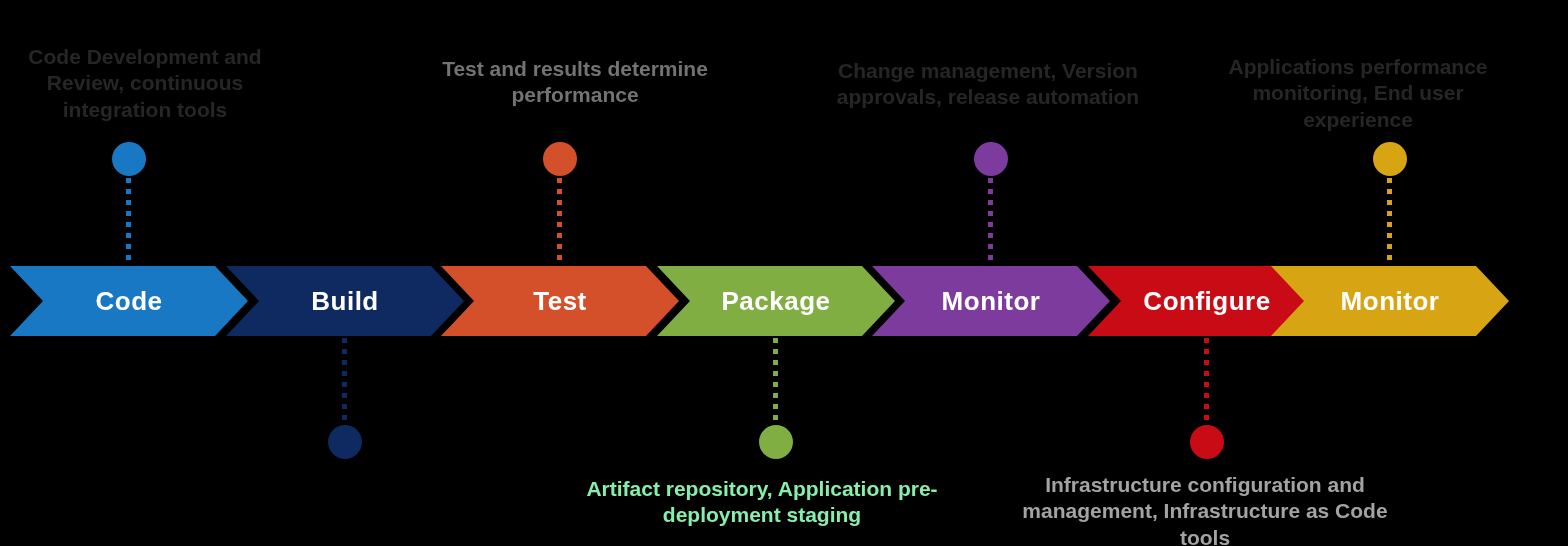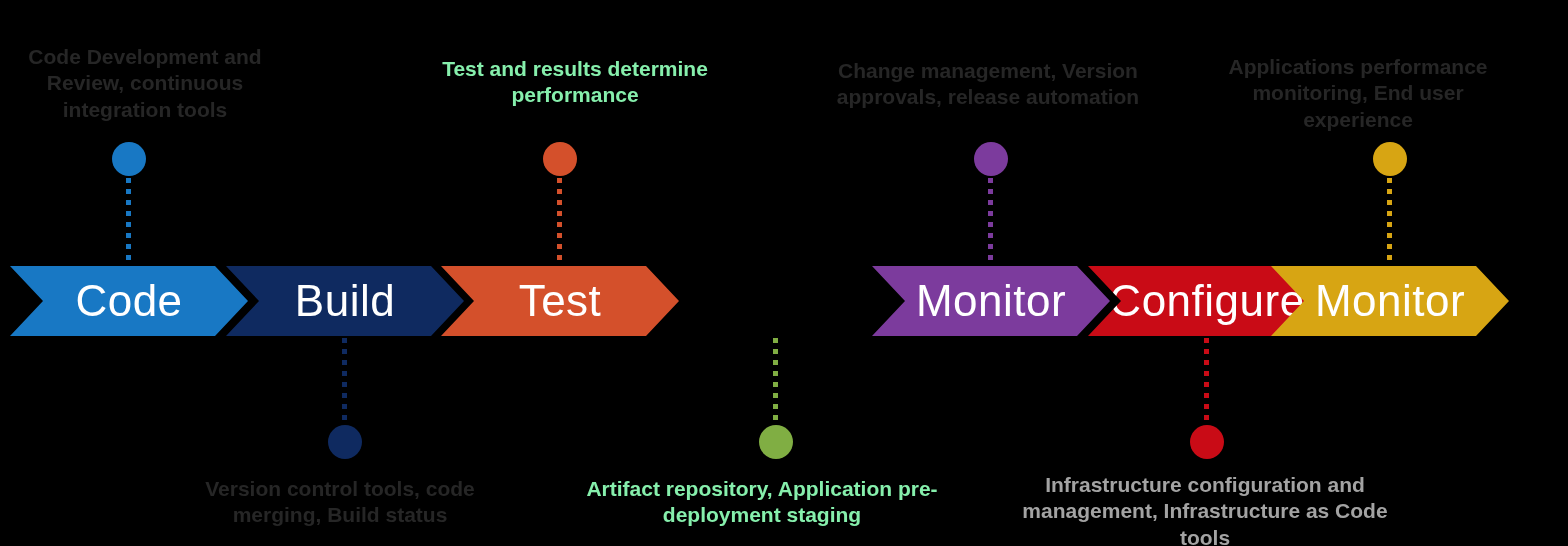--- a/index.html
+++ b/index.html
@@ -38,22 +38,22 @@
     width: 238px;
     height: 70px;
     background: currentColor;
     clip-path: polygon(0 0, calc(100% - 33px) 0, 100% 50%, calc(100% - 33px) 100%, 0 100%, 33px 50%);
     display: flex;
     align-items: center;
     justify-content: center;
   }
   .chevron-label {
     color: #ffffff;
-    font-size: 44px;
-    font-weight: 400;
+    font-size: 26px;
+    font-weight: 700;
     letter-spacing: 0.5px;
     white-space: nowrap;
   }
   .dot {
     position: absolute;
     left: 102px;
     width: 34px;
     height: 34px;
     border-radius: 50%;
     background: currentColor;
@@ -95,41 +95,43 @@
   <div class="stage s0 above" style="color: rgb(24, 120, 196);">
     <div class="annotation" style="color: rgb(38, 38, 38);">Code Development and Review, continuous integration tools</div>
     <div class="dot"></div>
     <div class="dash-line"></div>
     <div class="chevron">
       <span class="chevron-label">Code</span>
     </div>
   </div>
 
   <div class="stage s1 below" style="color: rgb(15, 42, 96);">
-    <div class="annotation" style="color: rgb(38, 38, 38);">Version control tools, code merging, Build status</div>
     <div class="dot"></div>
     <div class="dash-line"></div>
     <div class="chevron">
       <span class="chevron-label">Build</span>
     </div>
   </div>
 
   <div class="stage s2 above" style="color: rgb(212, 80, 43);">
-    <div class="annotation" style="color: #86efac;">Test and results determine performance</div>
+    <div class="annotation" style="color: #737373;">Test and results determine performance</div>
     <div class="dot"></div>
     <div class="dash-line"></div>
     <div class="chevron">
       <span class="chevron-label">Test</span>
     </div>
   </div>
 
   <div class="stage s3 below" style="color: rgb(128, 174, 67);">
     <div class="annotation" style="color: #86efac;">Artifact repository, Application pre-deployment staging</div>
     <div class="dot"></div>
     <div class="dash-line"></div>
+    <div class="chevron">
+      <span class="chevron-label">Package</span>
+    </div>
   </div>
 
   <div class="stage s4 above" style="color: rgb(124, 59, 157);">
     <div class="annotation" style="color: rgb(38, 38, 38);">Change management, Version approvals, release automation</div>
     <div class="dot"></div>
     <div class="dash-line"></div>
     <div class="chevron">
       <span class="chevron-label">Monitor</span>
     </div>
   </div>

